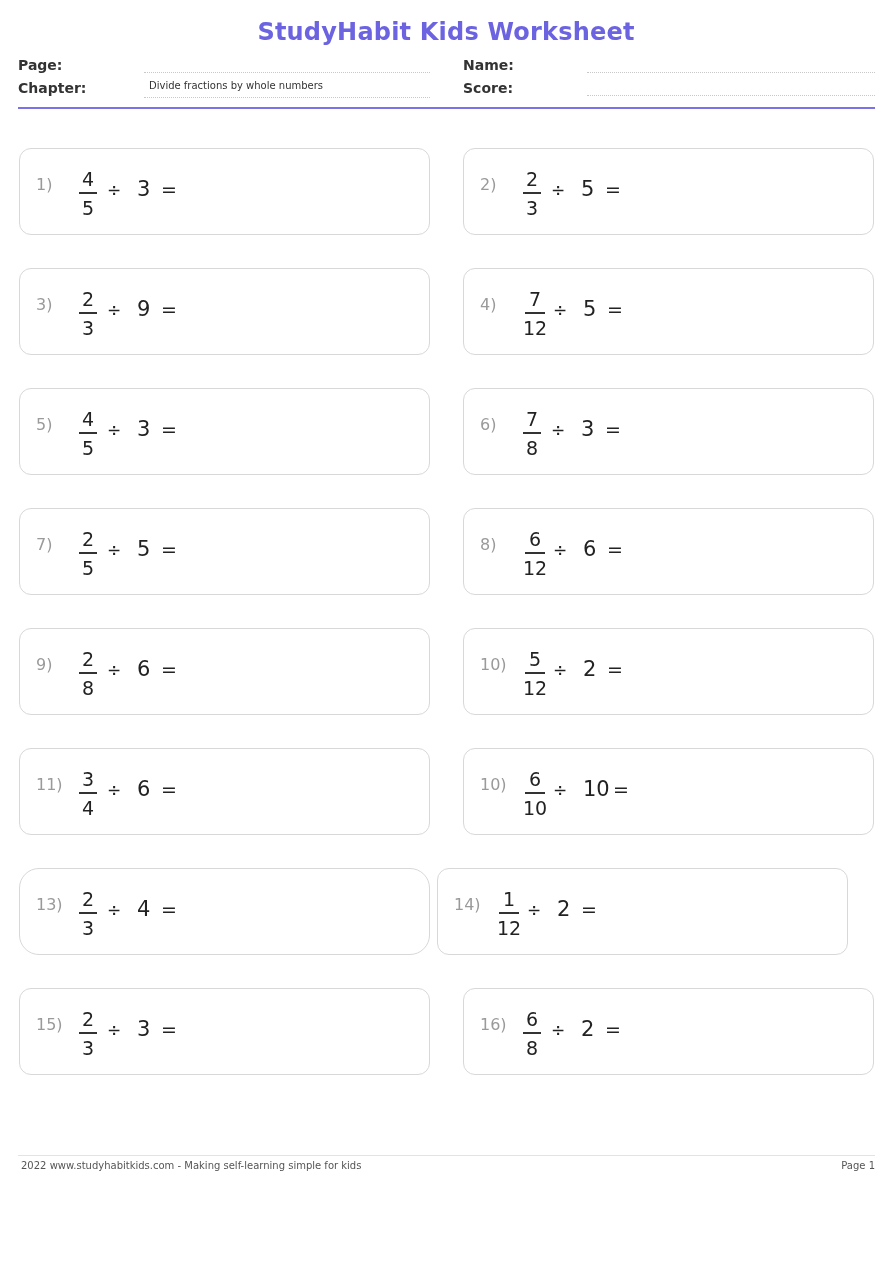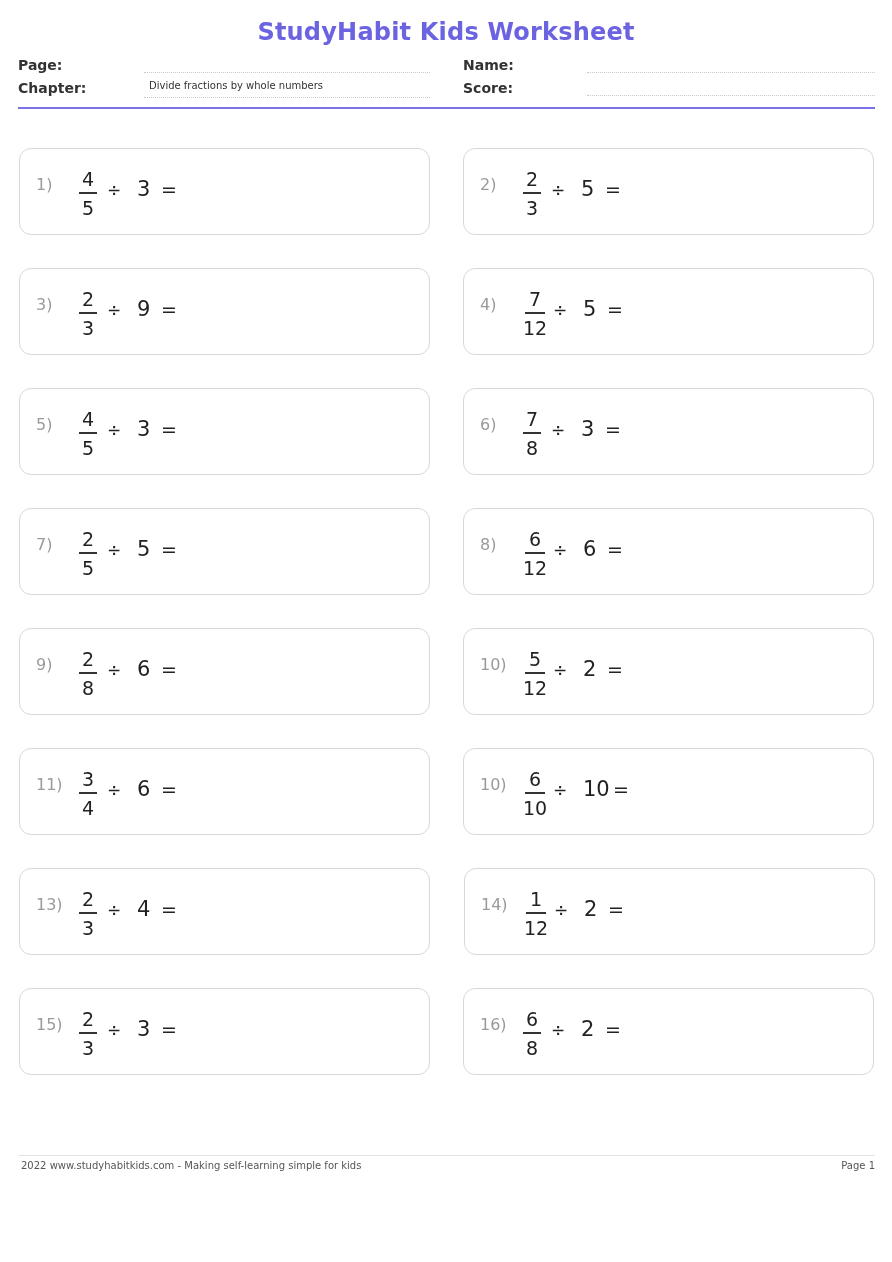--- a/index.html
+++ b/index.html
@@ -179,33 +179,33 @@
       <span class="frac wide" style="left:59px">
         <span class="n">6</span>
         <span class="bar"></span>
         <span class="d">10</span>
       </span>
       <span class="expr" style="left:89px;font-size:17px;top:31px;">÷</span>
       <span class="expr" style="left:119px">10</span>
       <span class="expr" style="left:149px;font-size:19px;top:29px;">=</span>
       <span style="position:absolute;left:169px;top:20px;width:200px;height:46px;"></span>
     </div>
-    <div class="card" style="left: 19px; top: 868px;">
+    <div class="card" style="left: 19px; top: 868px; border-radius: 20px;">
       <span class="num">13)</span>
       <span class="frac" style="left:57px">
         <span class="n">2</span>
         <span class="bar"></span>
         <span class="d">3</span>
       </span>
       <span class="expr" style="left:87px;font-size:17px;top:31px;">÷</span>
       <span class="expr" style="left:117px">4</span>
       <span class="expr" style="left:141px;font-size:19px;top:29px;">=</span>
       <span style="position:absolute;left:167px;top:20px;width:200px;height:46px;"></span>
     </div>
-    <div class="card" style="left: 464px; top: 868px; padding-left: 24px;">
+    <div class="card" style="left: 437px; top: 868px; padding-left: 24px;">
       <span class="num">14)</span>
       <span class="frac wide" style="left:59px">
         <span class="n">1</span>
         <span class="bar"></span>
         <span class="d">12</span>
       </span>
       <span class="expr" style="left:89px;font-size:17px;top:31px;">÷</span>
       <span class="expr" style="left:119px">2</span>
       <span class="expr" style="left:143px;font-size:19px;top:29px;">=</span>
       <span style="position:absolute;left:169px;top:20px;width:200px;height:46px;"></span>

